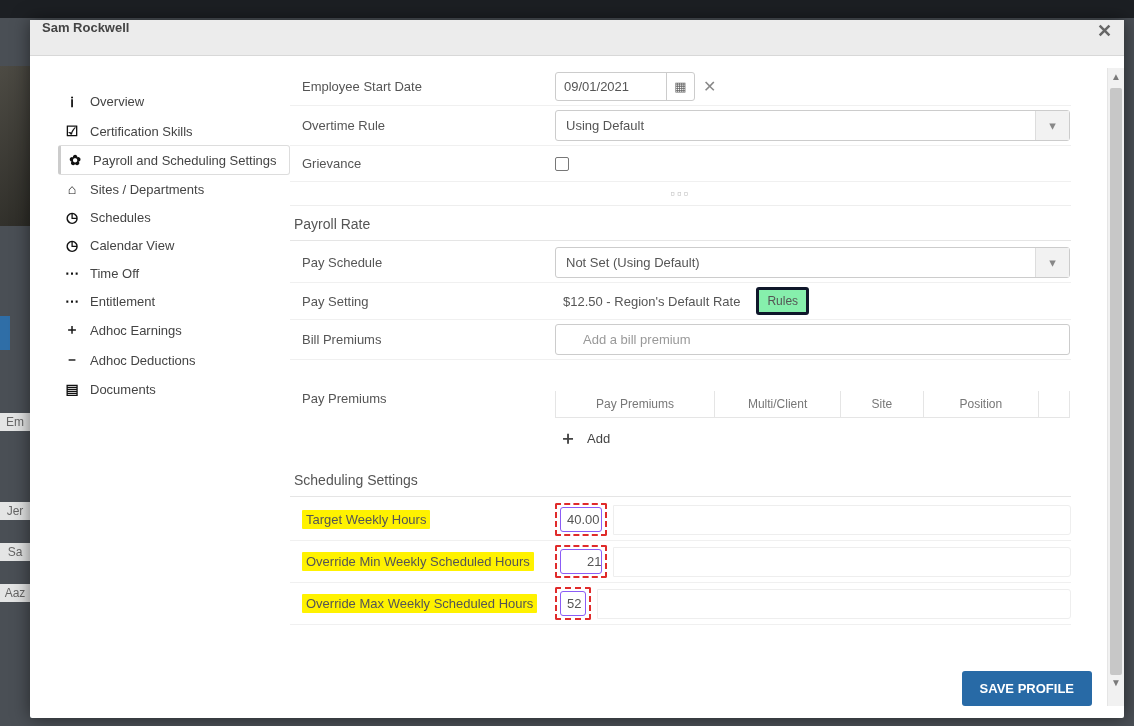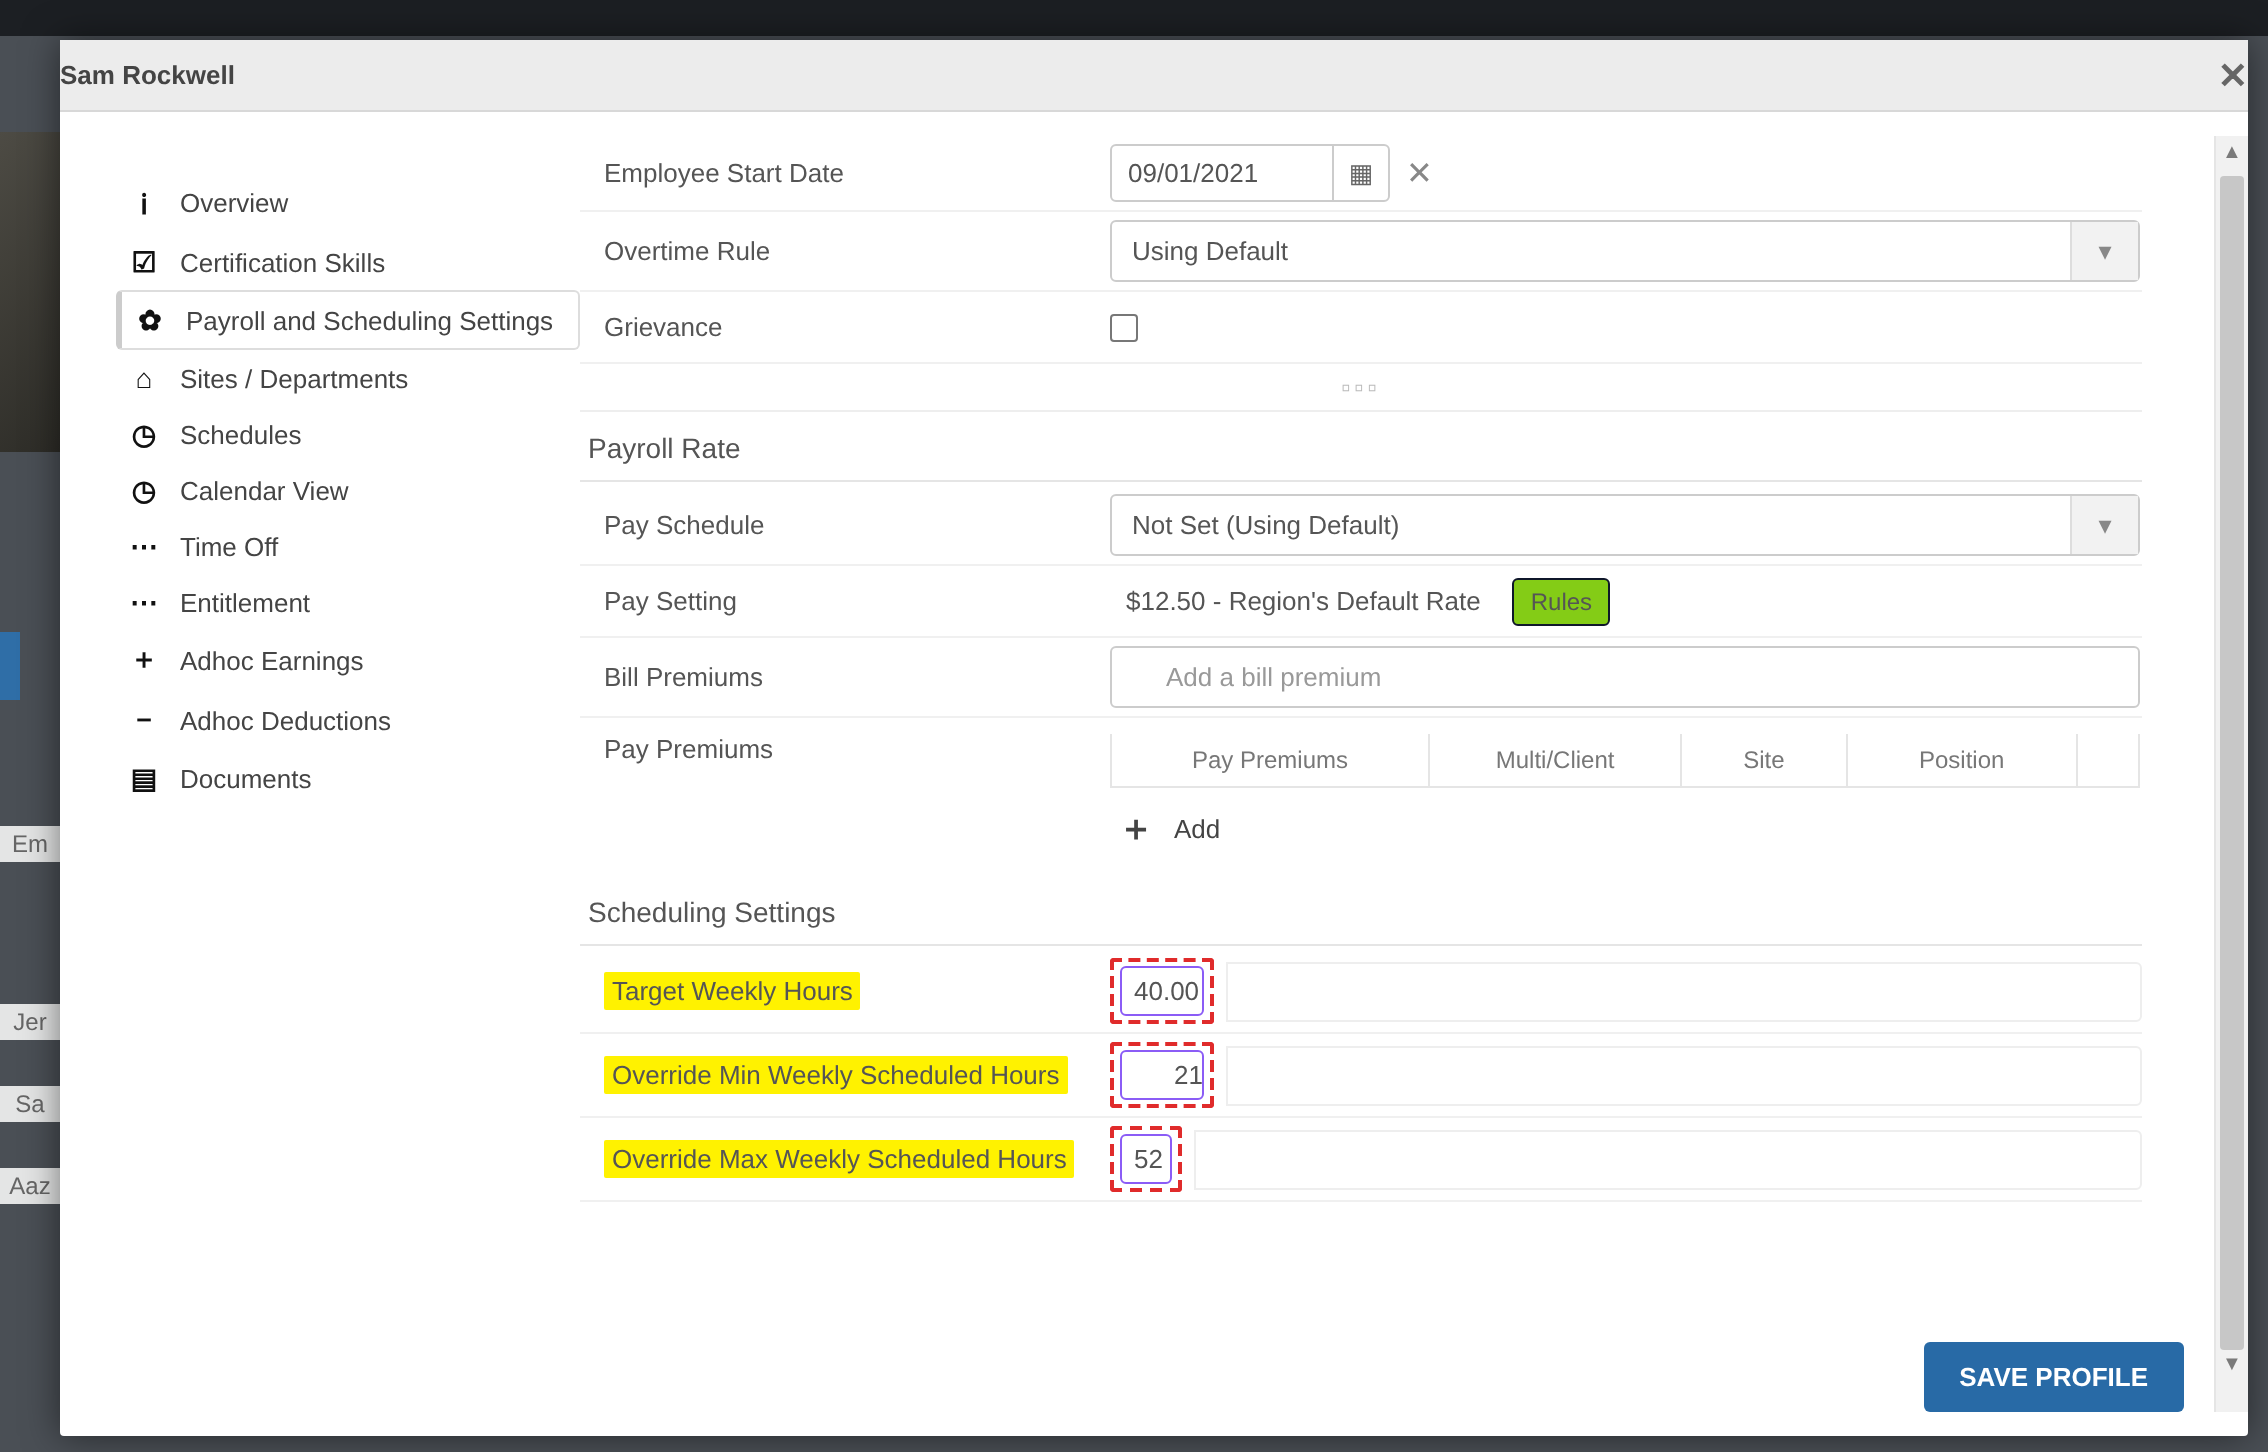--- a/index.html
+++ b/index.html
@@ -3,21 +3,21 @@
 <meta charset="utf-8">
 <style>
   * { box-sizing: border-box; margin: 0; padding: 0; }
   html, body { width: 1134px; height: 726px; font-family: Arial, Helvetica, sans-serif; font-size: 13px; color: #333; overflow: hidden; }
   .backdrop { position: absolute; inset: 0; background: #4a4f55; }
   .bg-strip { position: absolute; top: 0; left: 0; right: 0; height: 18px; background: #1c1f23; }
   .bg-img { position: absolute; top: 66px; left: 0; width: 30px; height: 160px; background: linear-gradient(135deg,#4d4b44,#2d2c27); }
   .bg-btn { position: absolute; top: 316px; left: 0; width: 10px; height: 34px; background: #2f6ea7; }
   .bg-text { position: absolute; left: 0; width: 30px; color: #666; font-size: 12px; background: rgba(255,255,255,.85); padding: 2px 0; text-align: center; }
   .modal { position: absolute; top: 20px; left: 30px; right: 10px; bottom: 8px; background: #fff; box-shadow: 0 0 18px rgba(0,0,0,.5); border-radius: 2px; display: flex; flex-direction: column; }
-  .modal-header { height: 36px; background: #ececec; border-bottom: 1px solid #d8d8d8; display: flex; align-items: center; padding: 0 0; }
+  .modal-header { height: 36px; background: #ececec; border-bottom: 1px solid #d8d8d8; display: flex; padding: 0 12px; }
   .modal-title { font-size: 13px; font-weight: bold; color: #444; }
   .modal-close { margin-left: auto; font-size: 18px; font-weight: bold; color: #666; cursor: pointer; }
   .modal-body { flex: 1; display: flex; overflow: hidden; padding: 12px 0 12px 0; position: relative; }
   .sidebar { width: 260px; padding: 18px 0 0 34px; }
   .nav-item { display: flex; align-items: center; gap: 10px; padding: 6px 10px 6px 0; color: #444; cursor: pointer; font-size: 13px; }
   .nav-item.active { background: #fff; border: 1px solid #ddd; border-left: 3px solid #ccc; margin-left: -6px; padding-left: 6px; border-radius: 3px; }
   .nav-icon { width: 16px; text-align: center; font-size: 14px; color: #111; font-weight: bold; }
   .content-wrap { flex: 1; display: flex; gap: 16px; }
   .content { flex: 1; padding: 0 20px 0 0; overflow-y: auto; }
   .scrollbar-track { width: 17px; background: #f1f1f1; border-left: 1px solid #e5e5e5; display: flex; flex-direction: column; }
@@ -34,21 +34,21 @@
   .date-box .val { flex:1; padding:6px 8px; color:#555; }
   .date-box .cal { width: 28px; text-align:center; color:#666; border-left:1px solid #ccc; padding:6px 0; }
   .clear-x { color:#888; font-size:16px; cursor:pointer; }
   .dropdown { display:flex; align-items:center; border:1px solid #ccc; border-radius:3px; width: 515px; background:#fff; }
   .dropdown .val { flex:1; padding:7px 10px; color:#555; }
   .dropdown .arrow { width:34px; border-left:1px solid #ddd; text-align:center; color:#888; padding:7px 0; background:#f2f2f2; }
   .checkbox { width:14px; height:14px; border:1px solid #777; border-radius:2px; }
   .section-heading { font-size: 14px; color:#555; padding: 10px 0 8px 4px; }
   .divider-handles { text-align:center; padding:4px 0; color:#bbb; letter-spacing:2px; border-bottom:1px solid #eee; }
   .pay-setting-row .form-field { justify-content: flex-start; }
-  .rules-btn { border:1px solid #0f172a; background:#84cc16; padding:4px 8px; border-radius:3px; font-size:12px; color:#555; cursor:pointer; margin-right:4px;}
+  .rules-btn { border:3px solid #0f172a; background:#86efac; padding:4px 8px; border-radius:3px; font-size:12px; color:#555; cursor:pointer; margin-right:4px;}
   .bill-input { border:1px solid #ccc; border-radius:3px; width:515px; padding:7px 27px; color:#999; }
   .premiums-box { width:515px; }
   .premiums-banner { background:#d6e8f8; border:1px solid #b7d1ea; color:#31708f; text-align:center; padding:7px 0; border-radius:2px 2px 0 0; }
   .premiums-banner .info { margin-right:10px; font-weight:bold; }
   .premiums-head { display:flex; border:1px solid #e5e5e5; border-top:none; color:#777; font-size:12px; }
   .premiums-head div { padding:6px 8px; border-right:1px solid #e5e5e5; text-align:center; }
   .premiums-head div:last-child { border-right:none; }
   .premiums-add { display:flex; align-items:center; gap:10px; padding:8px 4px; color:#444; cursor:pointer; }
   .premiums-add .plus { font-size:18px; font-weight:bold; }
   .highlight-label { background:#fff200; padding:2px 4px; border-radius:1px; }
@@ -179,21 +179,21 @@
           </div>
         </div>
 
         <div class="form-row">
           <div class="form-label">Bill Premiums</div>
           <div class="form-field">
             <div class="bill-input"><span style="color:#999">Add a bill premium</span></div>
           </div>
         </div>
 
-        <div class="form-row no-border" style="align-items:flex-start; padding-top:8px;">
+        <div class="form-row no-border" style="align-items:flex-start; padding-top:8px;margin-top:23px;">
           <div class="form-label">Pay Premiums</div>
           <div class="form-field">
             <div class="premiums-box">
               <div class="premiums-head">
                 <div style="flex:1.3">Pay Premiums</div>
                 <div style="flex:1">Multi/Client</div>
                 <div style="flex:.6">Site</div>
                 <div style="flex:.9">Position</div>
                 <div style="width:30px"></div>
               </div>

